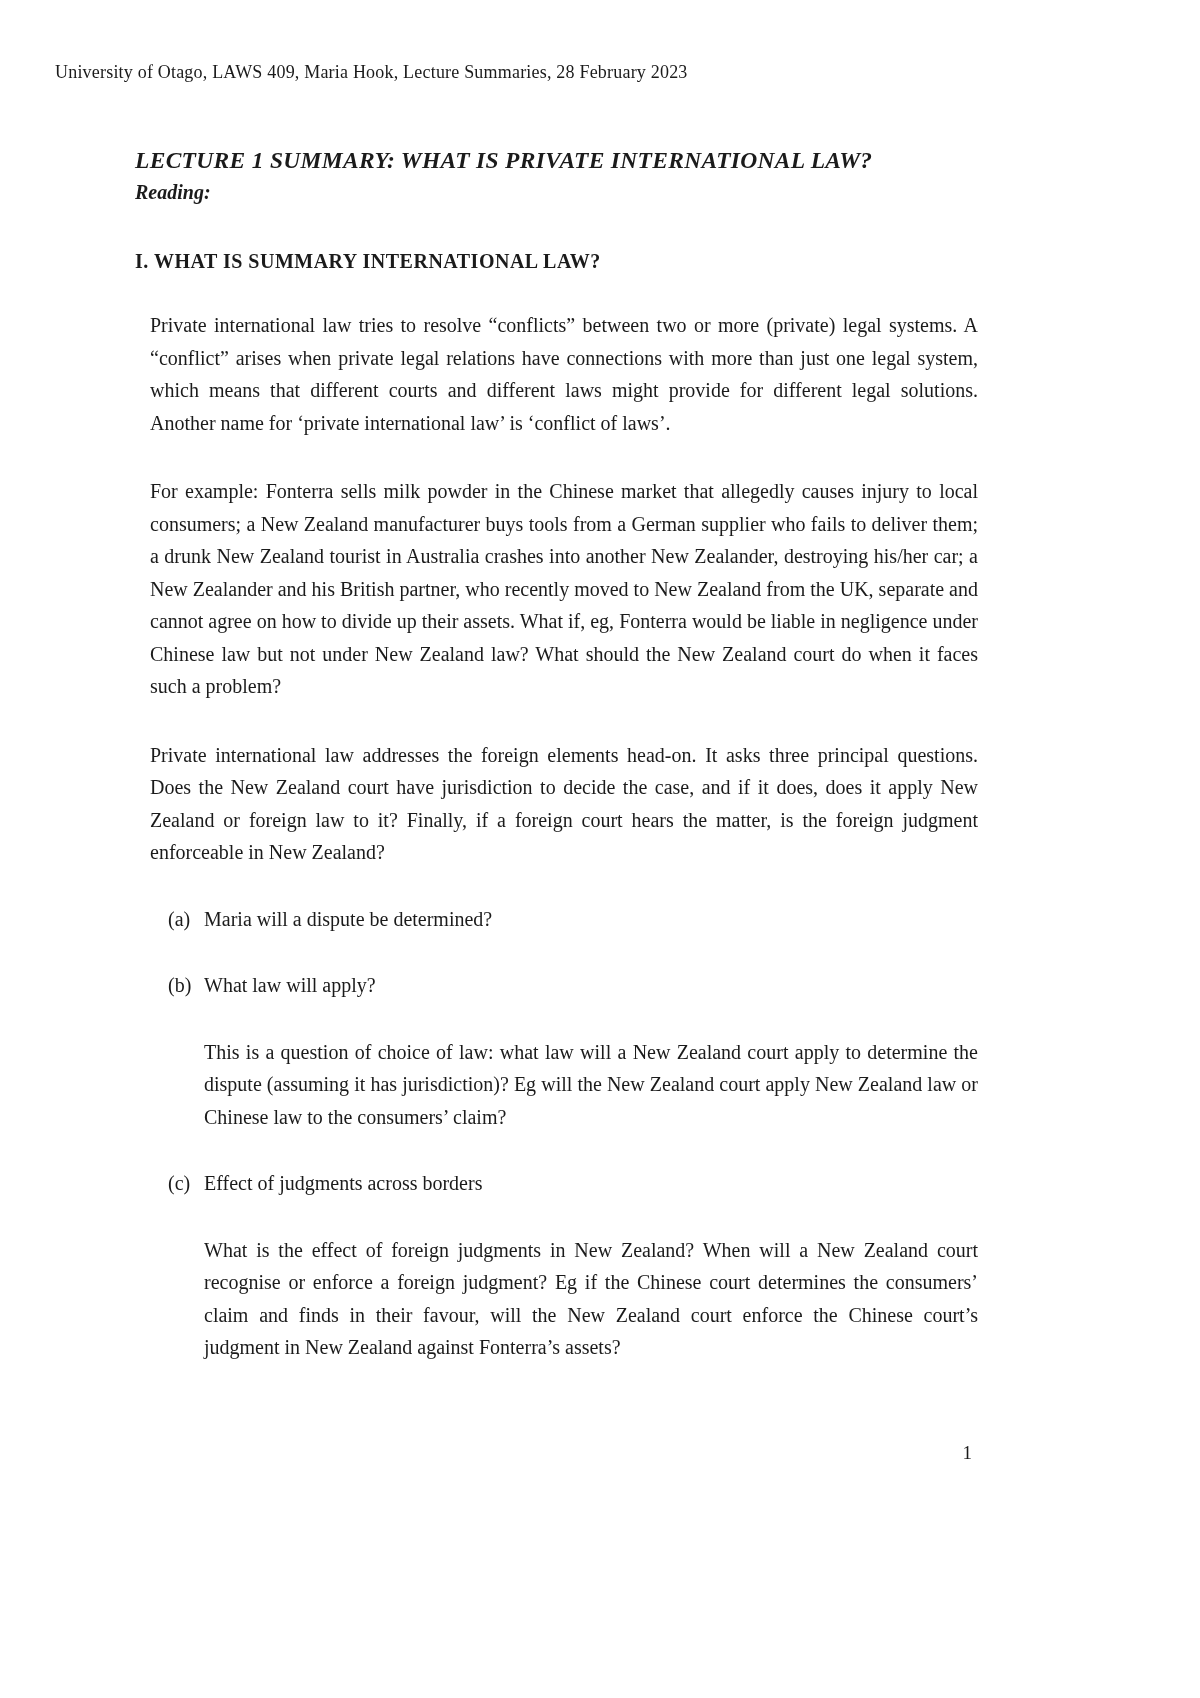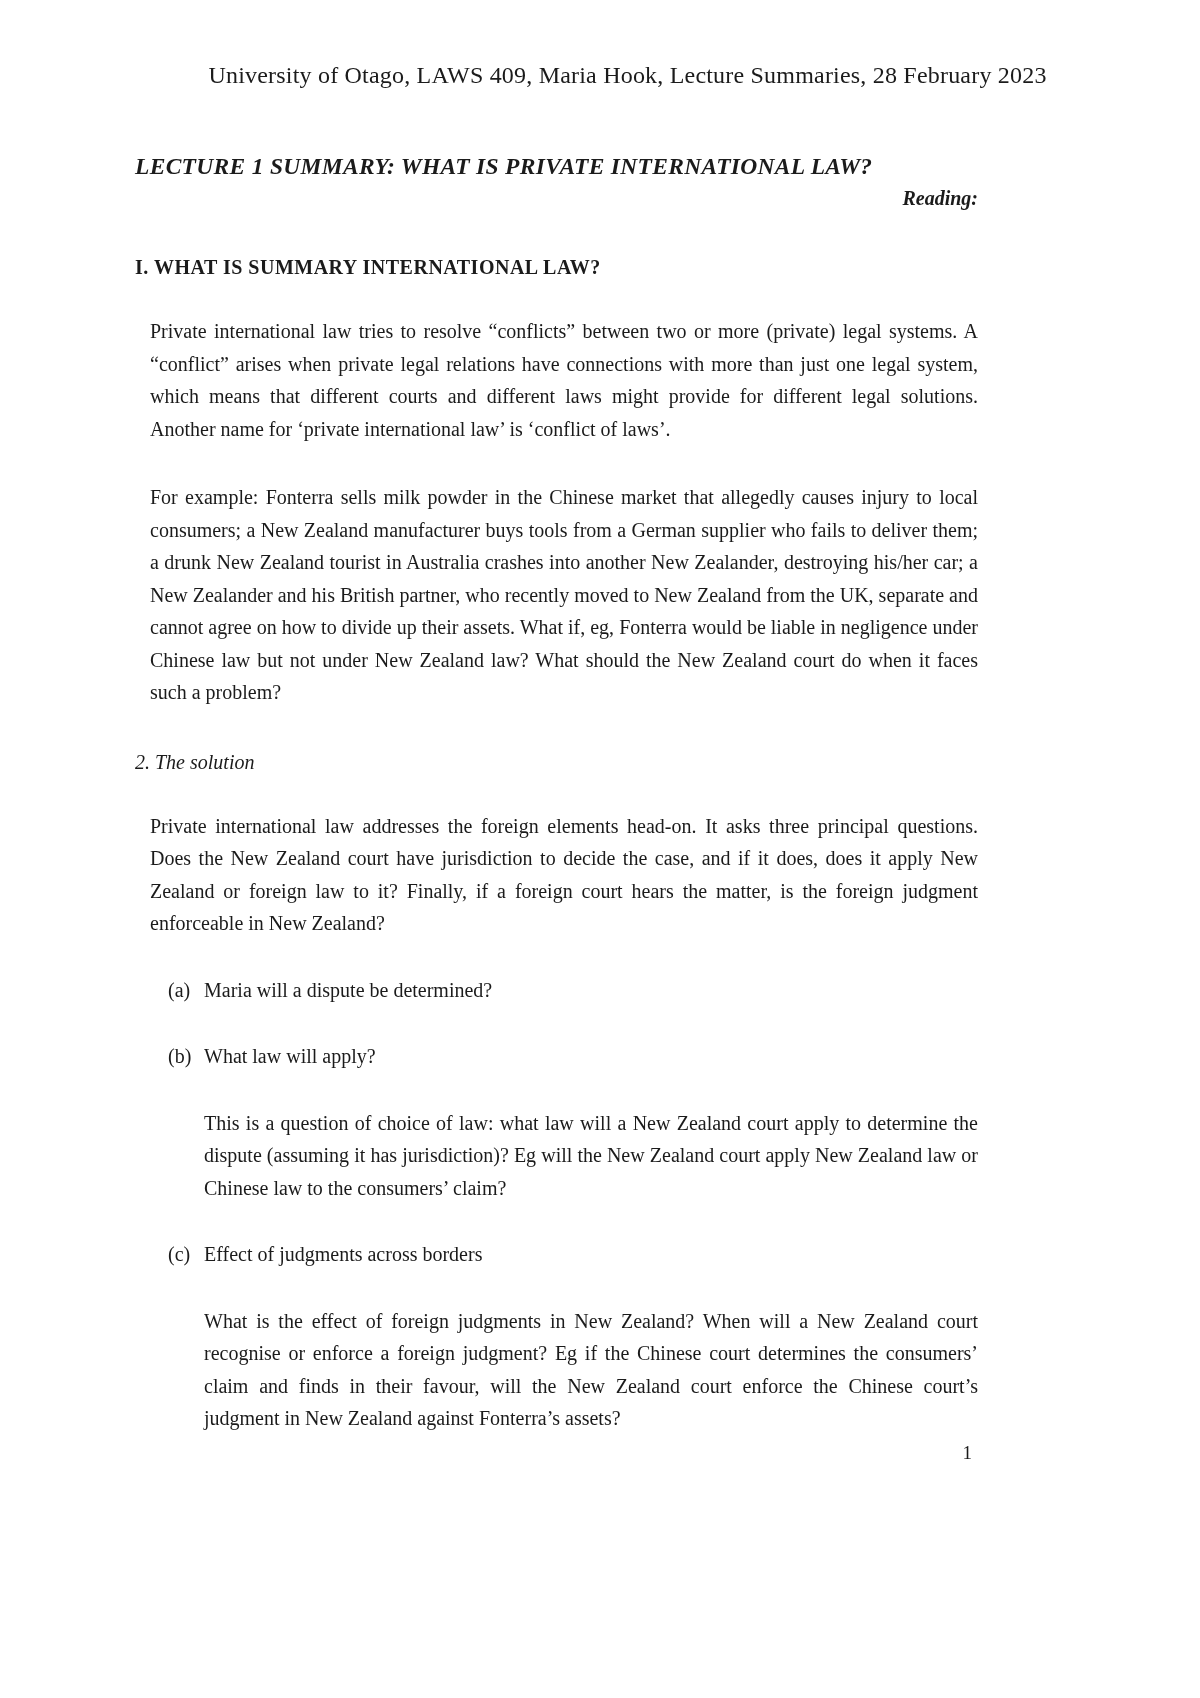--- a/index.html
+++ b/index.html
@@ -11,41 +11,39 @@
   }
   .page {
     position: relative;
     width: 1200px;
     height: 1698px;
     background: #ffffff;
     padding-top: 62px;
     overflow: hidden;
   }
   .doc-header {
-    text-align: center;
     padding-left: 55px;
-    font-size: 24px;
+    font-size: 18px;
     letter-spacing: 0.2px;
   }
   .content {
     padding: 0 222px 0 135px;
   }
   .title {
     margin-top: 64px;
     font-size: 23.5px;
     font-weight: 700;
     font-style: italic;
     letter-spacing: 0.3px;
   }
   .reading-label {
     margin-top: 7px;
     font-size: 20px;
     font-weight: 700;
     font-style: italic;
-    text-align: right;
   }
   .reading-value {
     margin-top: 7px;
     font-size: 20px;
   }
   .section-heading {
     margin-top: 46px;
     font-size: 20px;
     font-weight: 700;
     letter-spacing: 0.5px;
@@ -98,21 +96,20 @@
     <div class="reading-label">Reading:</div>
 
 
     <h2 class="section-heading">I. WHAT IS SUMMARY INTERNATIONAL LAW?</h2>
 
 
     <p class="para">Private international law tries to resolve “conflicts” between two or more (private) legal systems. A “conflict” arises when private legal relations have connections with more than just one legal system, which means that different courts and different laws might provide for different legal solutions. Another name for ‘private international law’ is ‘conflict of laws’.</p>
 
     <p class="para">For example: Fonterra sells milk powder in the Chinese market that allegedly causes injury to local consumers; a New Zealand manufacturer buys tools from a German supplier who fails to deliver them; a drunk New Zealand tourist in Australia crashes into another New Zealander, destroying his/her car; a New Zealander and his British partner, who recently moved to New Zealand from the UK, separate and cannot agree on how to divide up their assets. What if, eg, Fonterra would be liable in negligence under Chinese law but not under New Zealand law? What should the New Zealand court do when it faces such a problem?</p>
 
-    <div class="subheading">2. The solution</div>
 
     <p class="para">Private international law addresses the foreign elements head-on. It asks three principal questions. Does the New Zealand court have jurisdiction to decide the case, and if it does, does it apply New Zealand or foreign law to it? Finally, if a foreign court hears the matter, is the foreign judgment enforceable in New Zealand?</p>
 
     <div class="list-item">
       <span class="list-marker">(a)</span>
       <span class="list-question">Maria will a dispute be determined?</span>
     </div>
 
 
     <div class="list-item">

